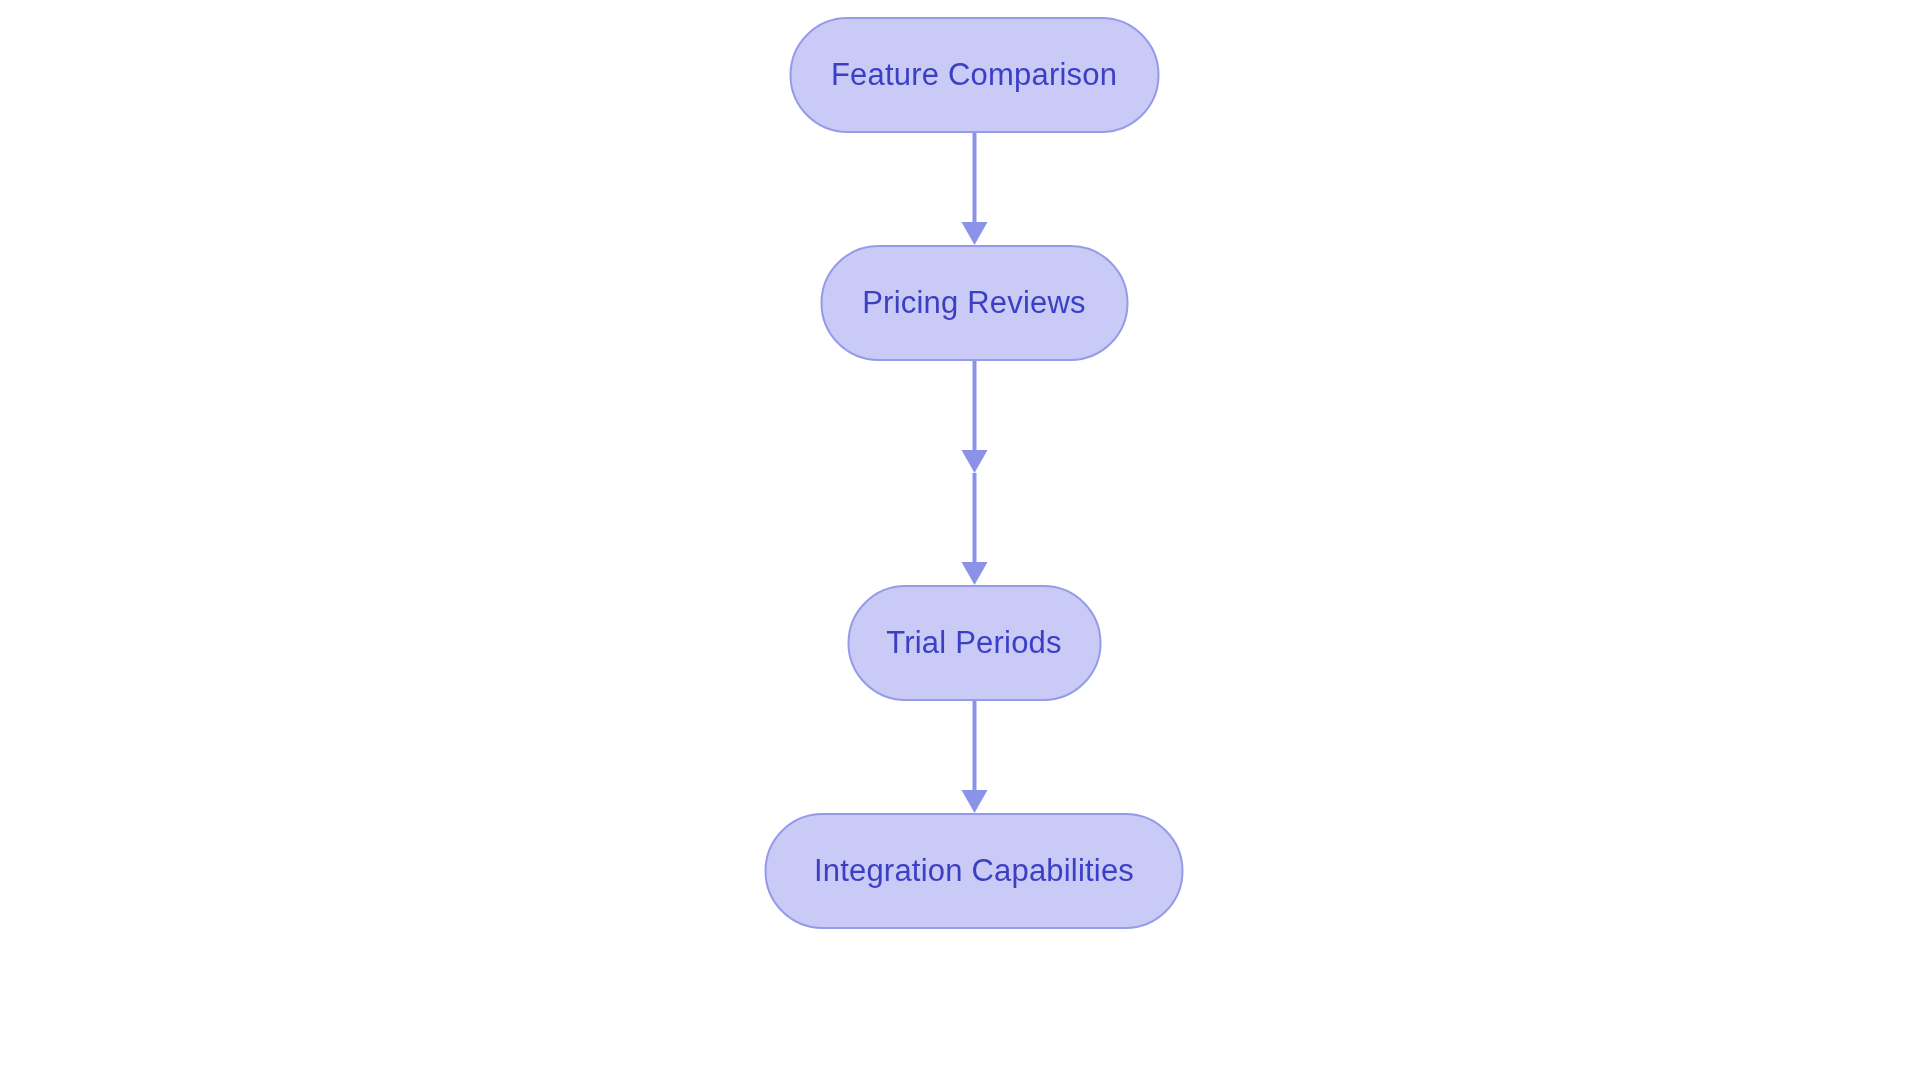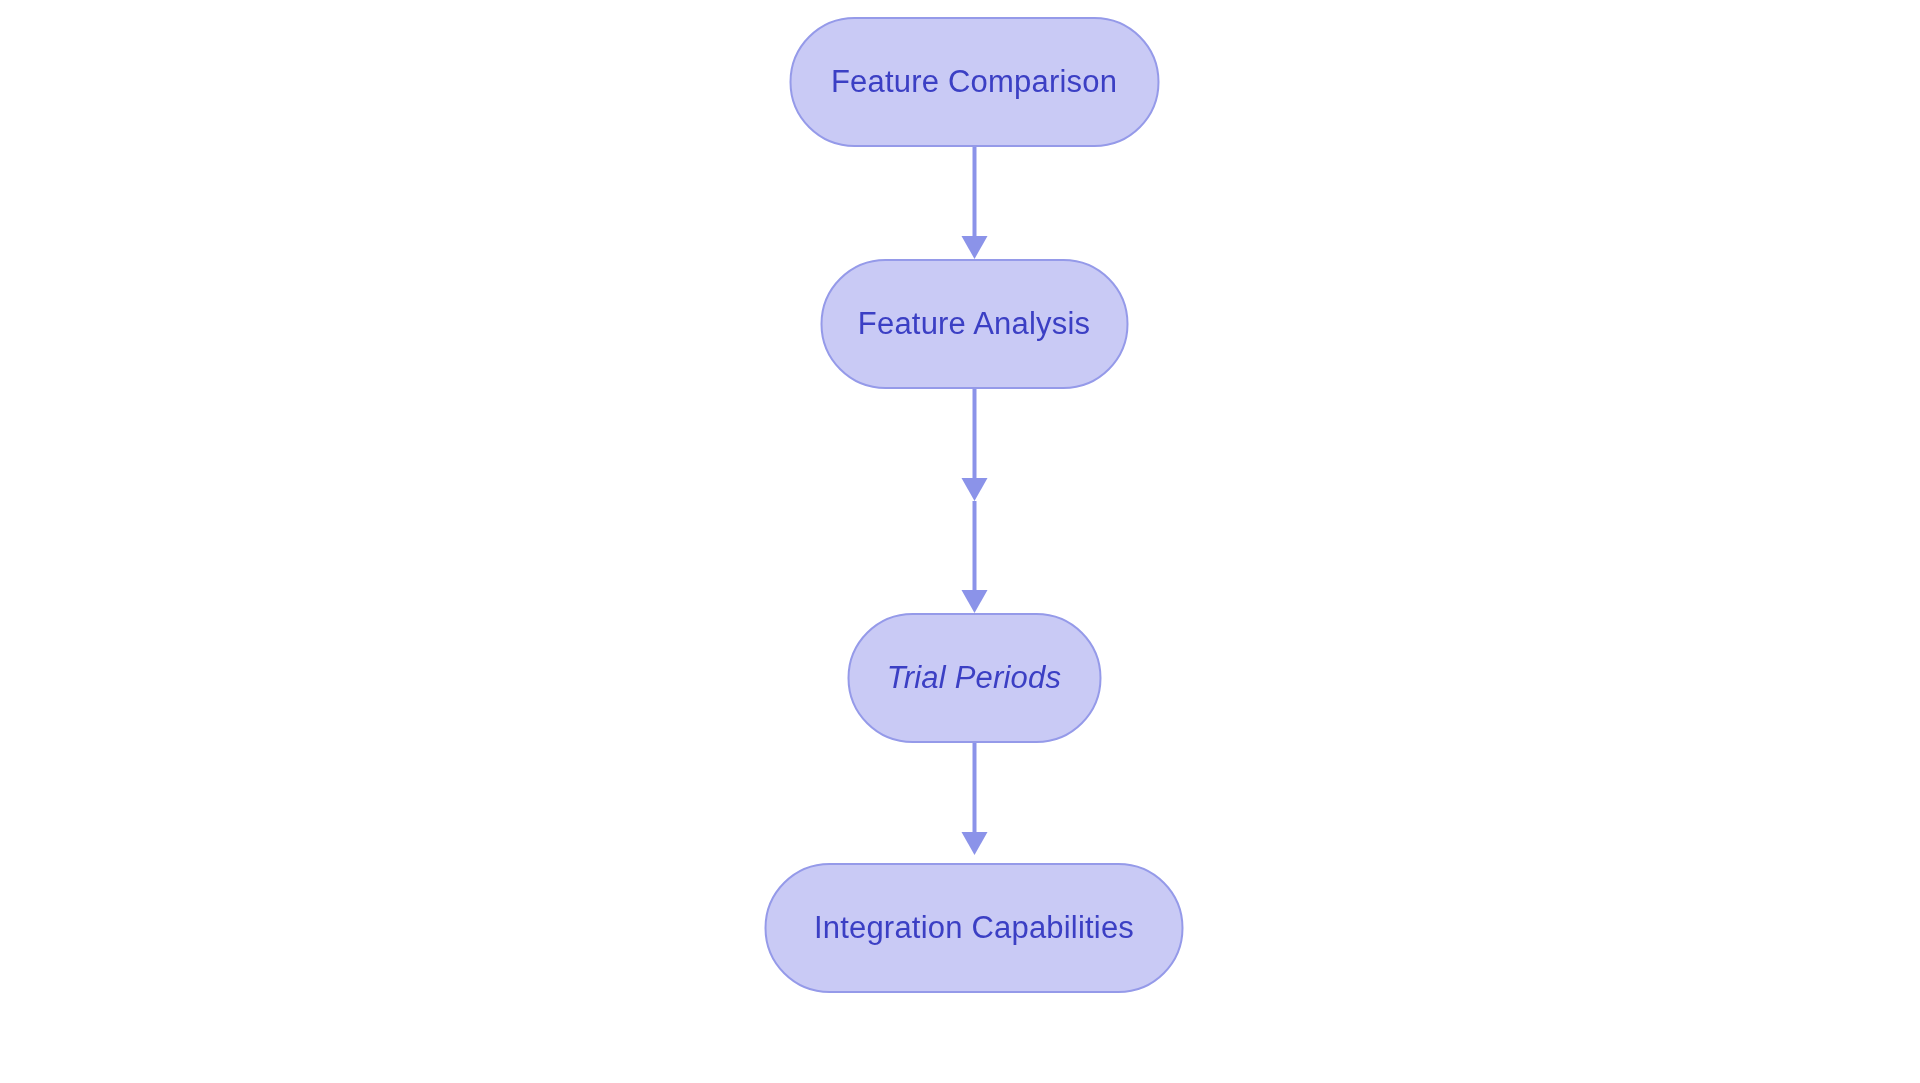--- a/index.html
+++ b/index.html
@@ -19,42 +19,42 @@
     position: absolute;
     top: 17px;
     left: calc(50% + 14px);
     transform: translateX(-50%);
     display: flex;
     flex-direction: column;
     align-items: center;
   }
   .node {
     box-sizing: border-box;
-    height: 130px;
+    height: 116px;
     padding: 12px 34px;
     display: flex;
     align-items: center;
     justify-content: center;
     background: var(--node-fill, #c9caf5);
     border: 2px solid var(--node-border, #959ae9);
     border-radius: 999px;
   }
   .node-label {
     color: var(--node-text, #3b3fc4);
     font-size: 31px;
     letter-spacing: 0.2px;
     white-space: nowrap;
     text-align: center;
   }
   
   .node.n1 { min-width: 370px; }
   .node.n2 { min-width: 308px; }
   .node.n3 { min-width: 533px; }
-  .node.n4 { min-width: 254px; font-style: italic; }
-  .node.n5 { min-width: 419px; margin-top: 8px; }
+  .node.n4 { min-width: 254px; }
+  .node.n5 { min-width: 419px; }
 
   .arrow {
     height: 112px;
     display: flex;
     flex-direction: column;
     align-items: center;
   }
   .arrow-line {
     width: 4px;
     flex: 1 1 auto;
@@ -77,21 +77,21 @@
     <div class="node n1">
       <span class="node-label">Feature Comparison</span>
     </div>
 
     <div class="arrow">
       <div class="arrow-line"></div>
       <div class="arrow-head"></div>
     </div>
 
     <div class="node n2">
-      <span class="node-label">Feature Analysis</span>
+      <span class="node-label">Pricing Reviews</span>
     </div>
 
     <div class="arrow">
       <div class="arrow-line"></div>
       <div class="arrow-head"></div>
     </div>
 
 
     <div class="arrow">
       <div class="arrow-line"></div>

